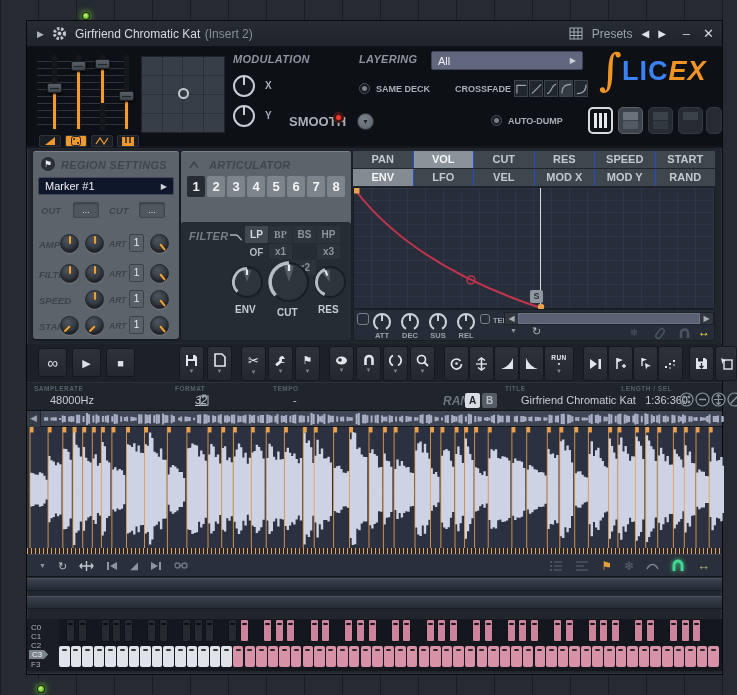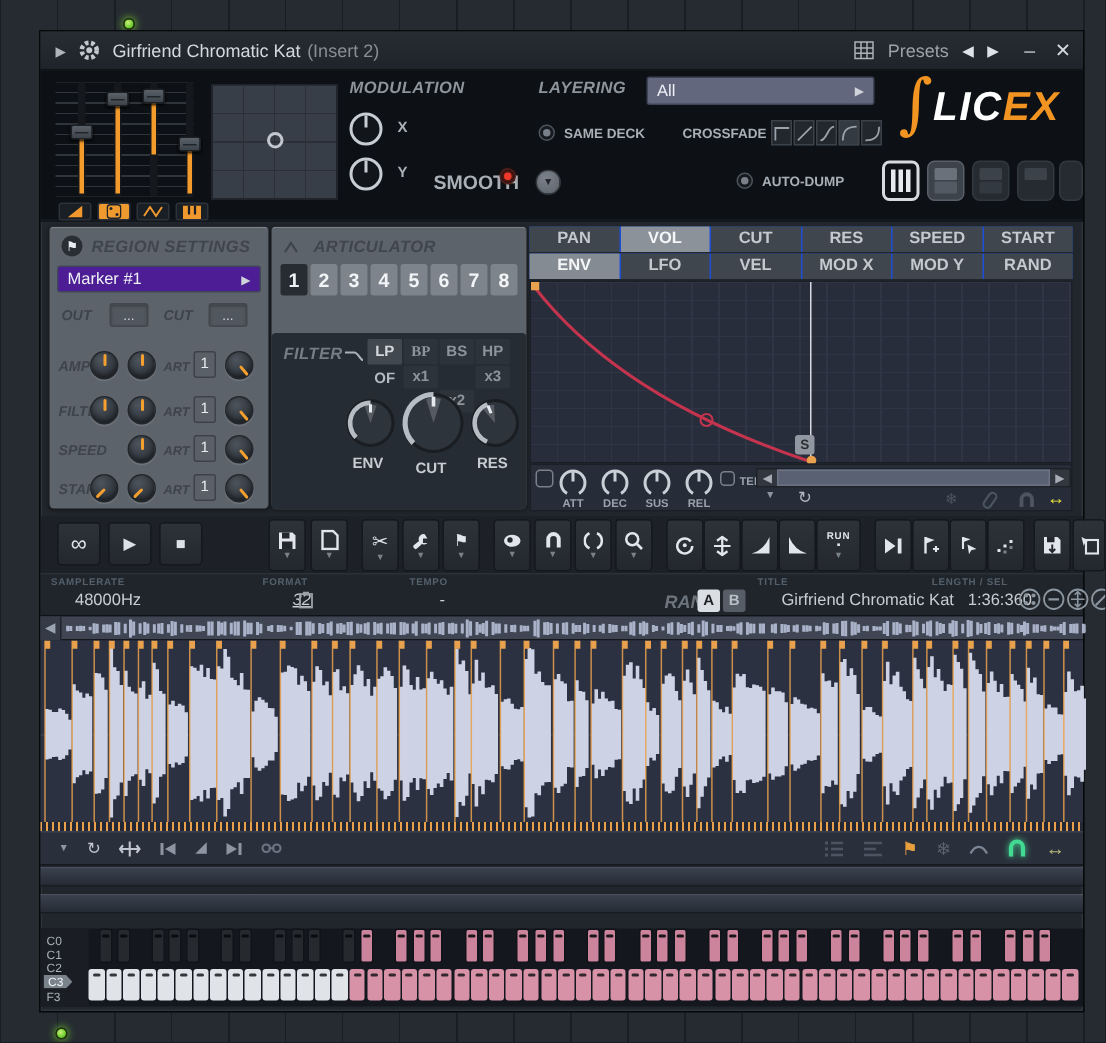--- a/index.html
+++ b/index.html
@@ -36,21 +36,21 @@
   .radio{position:absolute;width:11px;height:11px;border-radius:50%;background:#16191e;border:1px solid #4d545c;}
   .radio:before{content:"";position:absolute;left:2px;top:2px;width:5px;height:5px;border-radius:50%;background:#798089;}
   .led-red{position:absolute;width:11px;height:11px;border-radius:50%;background:#1a0d0c;border:1px solid #43201c;}
   .led-red:before{content:"";position:absolute;left:2px;top:2px;width:5px;height:5px;border-radius:50%;background:#ef392b;box-shadow:0 0 4px #ef392b;}
   .dropdown{position:absolute;background:#62677e;border:1px solid #3f4459;border-radius:2px;color:#eef0f4;font-size:11px;display:flex;align-items:center;padding:0 6px;}
   .dropdown .arr{margin-left:auto;color:#ced3da;font-size:8px;}
   .cf-btn{position:absolute;width:14px;height:17px;background:#22272d;border:1px solid #3b4148;display:flex;align-items:center;justify-content:center;}
   .circle-btn{position:absolute;width:17px;height:17px;border-radius:50%;background:radial-gradient(circle at 40% 32%,#7b828b,#5a6168);border:1px solid #32373d;color:#23272c;font-size:7px;display:flex;align-items:center;justify-content:center;}
   .logo{position:absolute;left:572px;top:8px;display:flex;align-items:flex-end;}
   .logo .swoosh{color:#f29422;font-size:44px;font-family:"DejaVu Serif",serif;font-style:italic;line-height:30px;}
-  .logo .lic{color:#ffffff;font-size:27px;font-weight:bold;font-style:italic;letter-spacing:1px;line-height:27px;}
+  .logo .lic{color:#3b82f6;font-size:27px;font-weight:bold;letter-spacing:1px;line-height:27px;}
   .logo .ex{color:#f29422;font-size:27px;font-weight:bold;font-style:italic;letter-spacing:1px;line-height:27px;}
   .layout-btn{position:absolute;top:60px;width:25px;height:27px;border-radius:5px;background:#262b32;border:1px solid #32383f;}
   
   .gpanel{position:absolute;background:#5d636b;border-radius:3px;border-top:1px solid #7b818a;box-shadow:0 1px 3px rgba(0,0,0,.5);}
   .gp-title{position:absolute;font-size:11px;font-weight:bold;font-style:italic;color:#40464d;letter-spacing:.3px;}
   .gp-label{position:absolute;font-size:9.5px;font-weight:bold;font-style:italic;color:#3e444b;}
   .dotbox{position:absolute;width:26px;height:16px;background:#51575f;border:1px solid #42474e;border-radius:2px;color:#d6dade;font-size:9px;text-align:center;line-height:14px;box-shadow:inset 0 1px 2px rgba(0,0,0,.3);}
   .k{position:absolute;width:19px;height:19px;border-radius:50%;background:radial-gradient(circle at 38% 30%,#4d545d,#2b3036 74%);border:1px solid #23272c;box-shadow:0 1px 1px rgba(255,255,255,.15), inset 0 -2px 3px rgba(0,0,0,.35);}
   .k .tick{position:absolute;left:50%;top:50%;width:2px;height:8px;margin-left:-1px;margin-top:-8px;background:#f5a02e;border-radius:1px;transform-origin:50% 100%;}
   .valbox{position:absolute;width:15px;height:18px;background:#5a6068;border:1px solid #3d4249;border-radius:2px;color:#eaedf0;font-size:10px;text-align:center;line-height:16px;}
@@ -263,21 +263,21 @@
         <svg width="23" height="25" viewBox="0 0 23 25">
             <rect x="4" y="4" width="15" height="8" rx="1" fill="#3b424a"></rect>
           </svg>
       </div>
       <div class="layout-btn" style="left:679px;width:16px;"></div>
     </div>
 
     <div class="gpanel" style="left:6px;top:130px;width:146px;height:188px;">
       <div style="position:absolute;left:8px;top:5px;width:14px;height:14px;border-radius:50%;background:#292e35;color:#e8ebef;font-size:9px;text-align:center;line-height:14px;">⚑</div>
       <div class="gp-title" style="left:28px;top:7px;">REGION SETTINGS</div>
-      <div class="dropdown" style="left:5px;top:25px;width:136px;height:18px;background:#4c1d95;border-color:#41465b;">
+      <div class="dropdown" style="left:5px;top:25px;width:136px;height:18px;background:#0f172a;border-color:#41465b;">
         <span>Marker #1</span>
         <span class="arr">▶</span>
       </div>
       <div class="gp-label" style="left:8px;top:53px;">OUT</div>
       <div class="dotbox" style="left:40px;top:50px;">...</div>
       <div class="gp-label" style="left:76px;top:53px;">CUT</div>
       <div class="dotbox" style="left:106px;top:50px;">...</div>
 
       <div class="gp-label" style="left:6px;top:87px;">AMP</div>
       <div class="k" style="left:27px;top:82px;">

